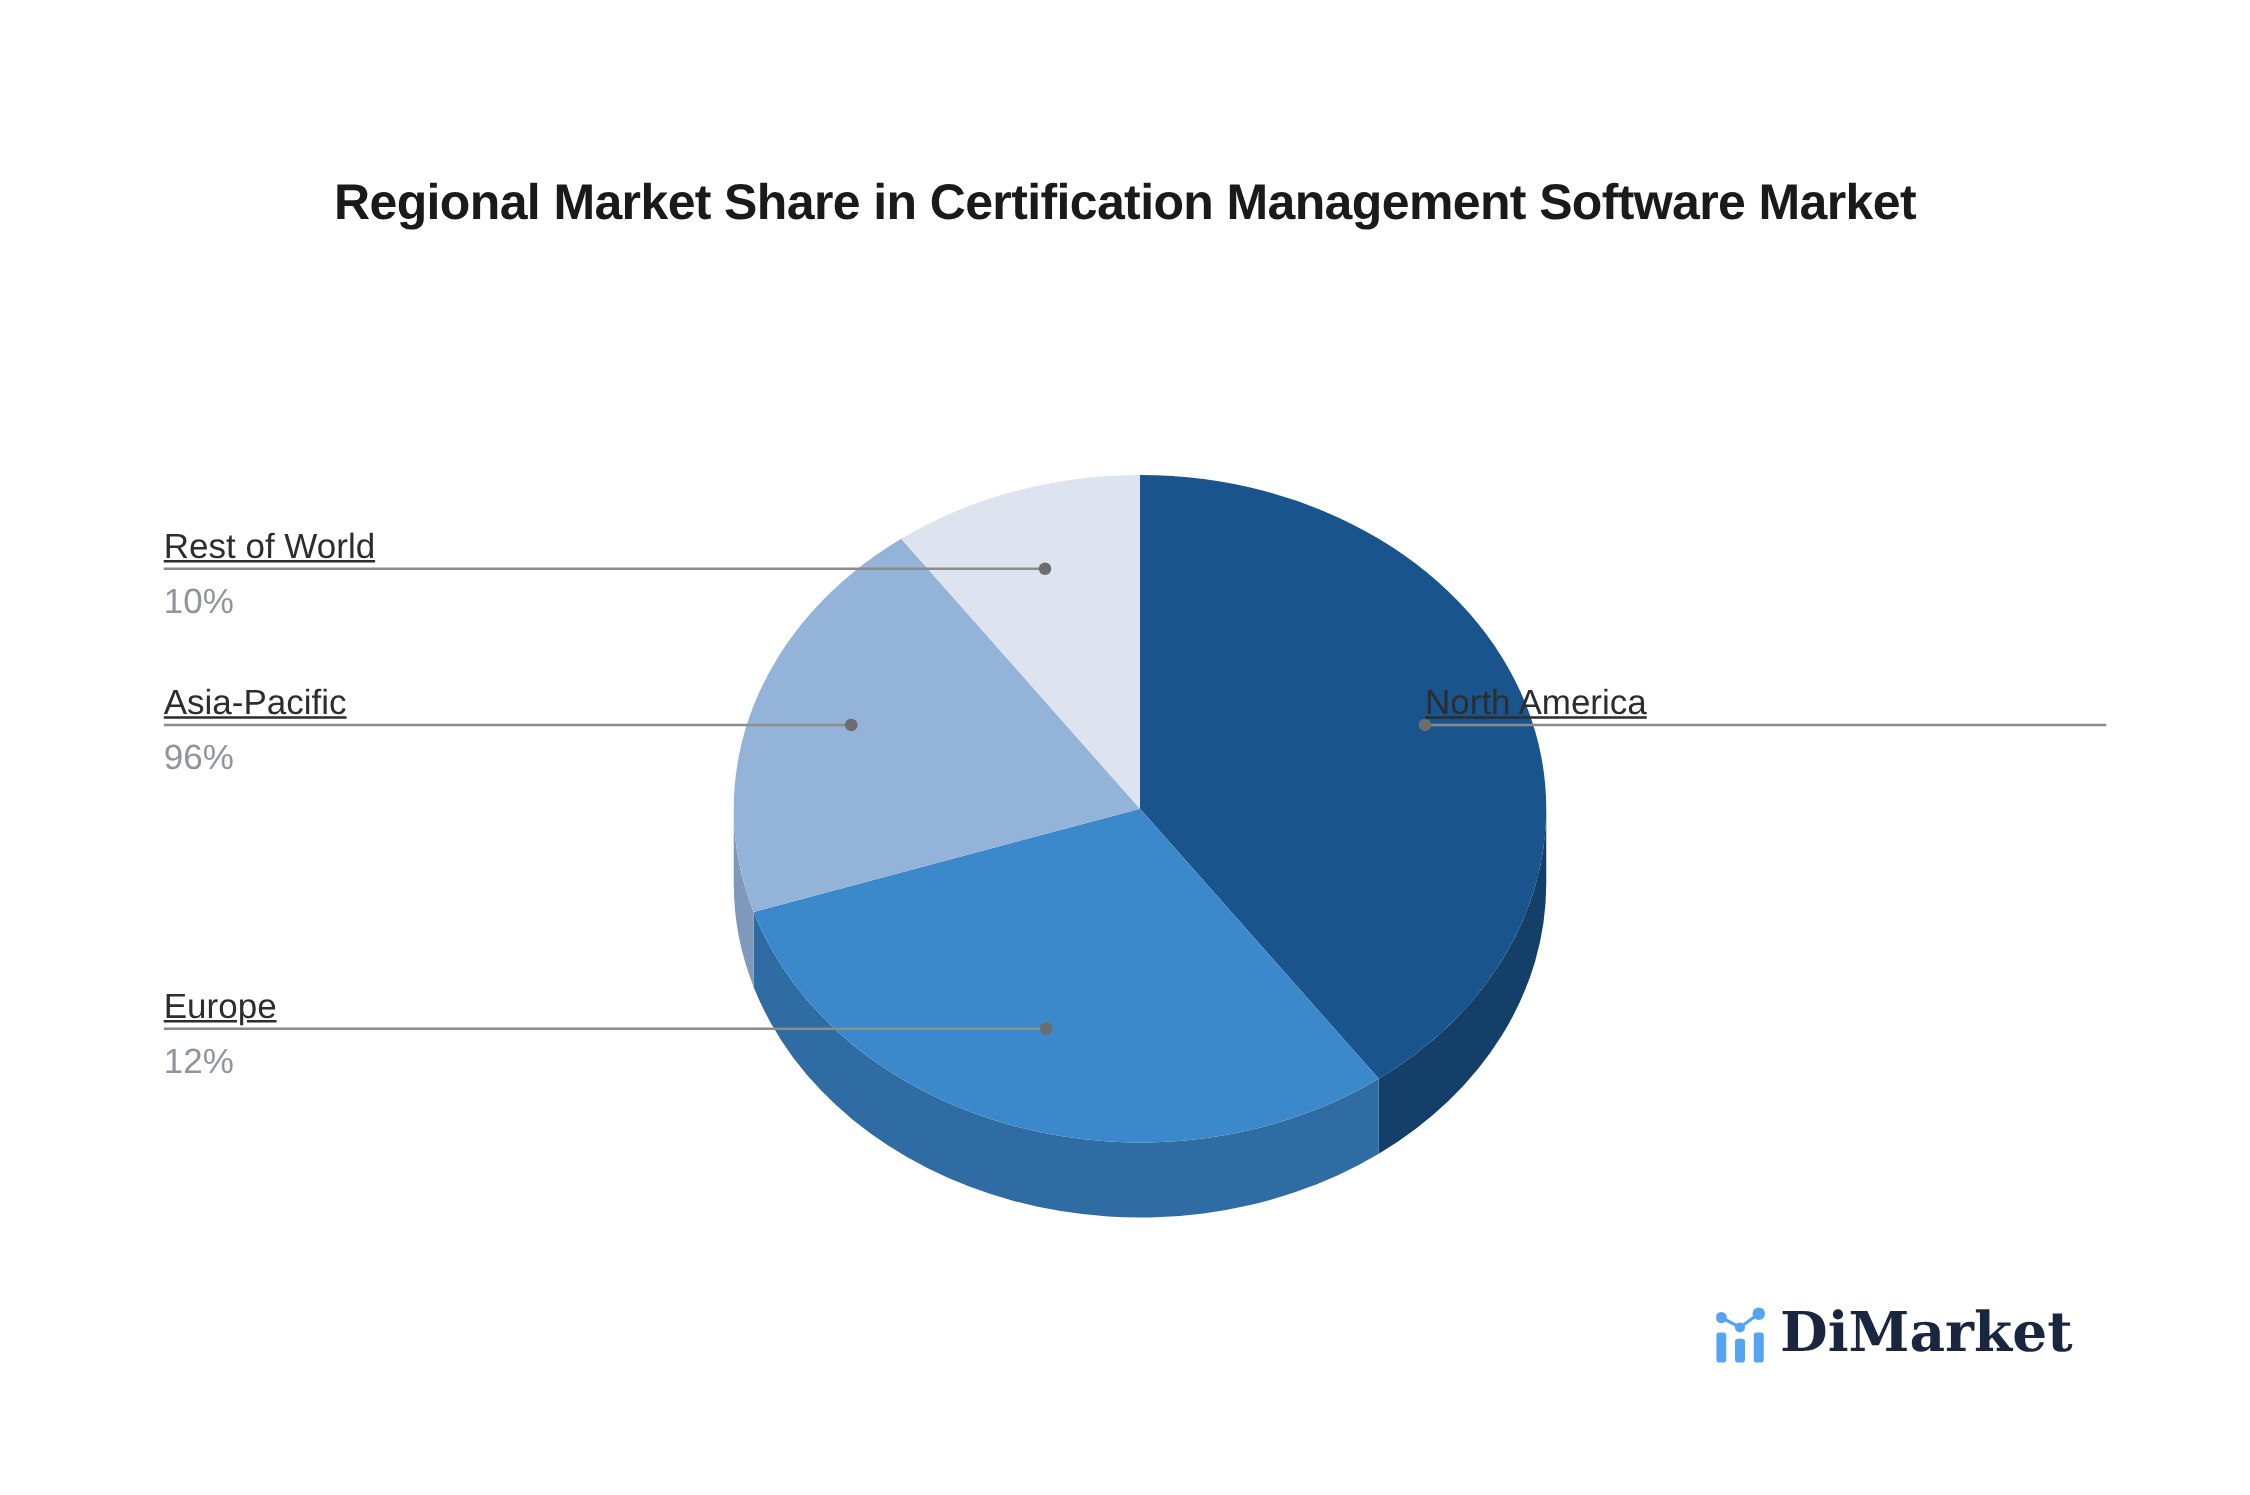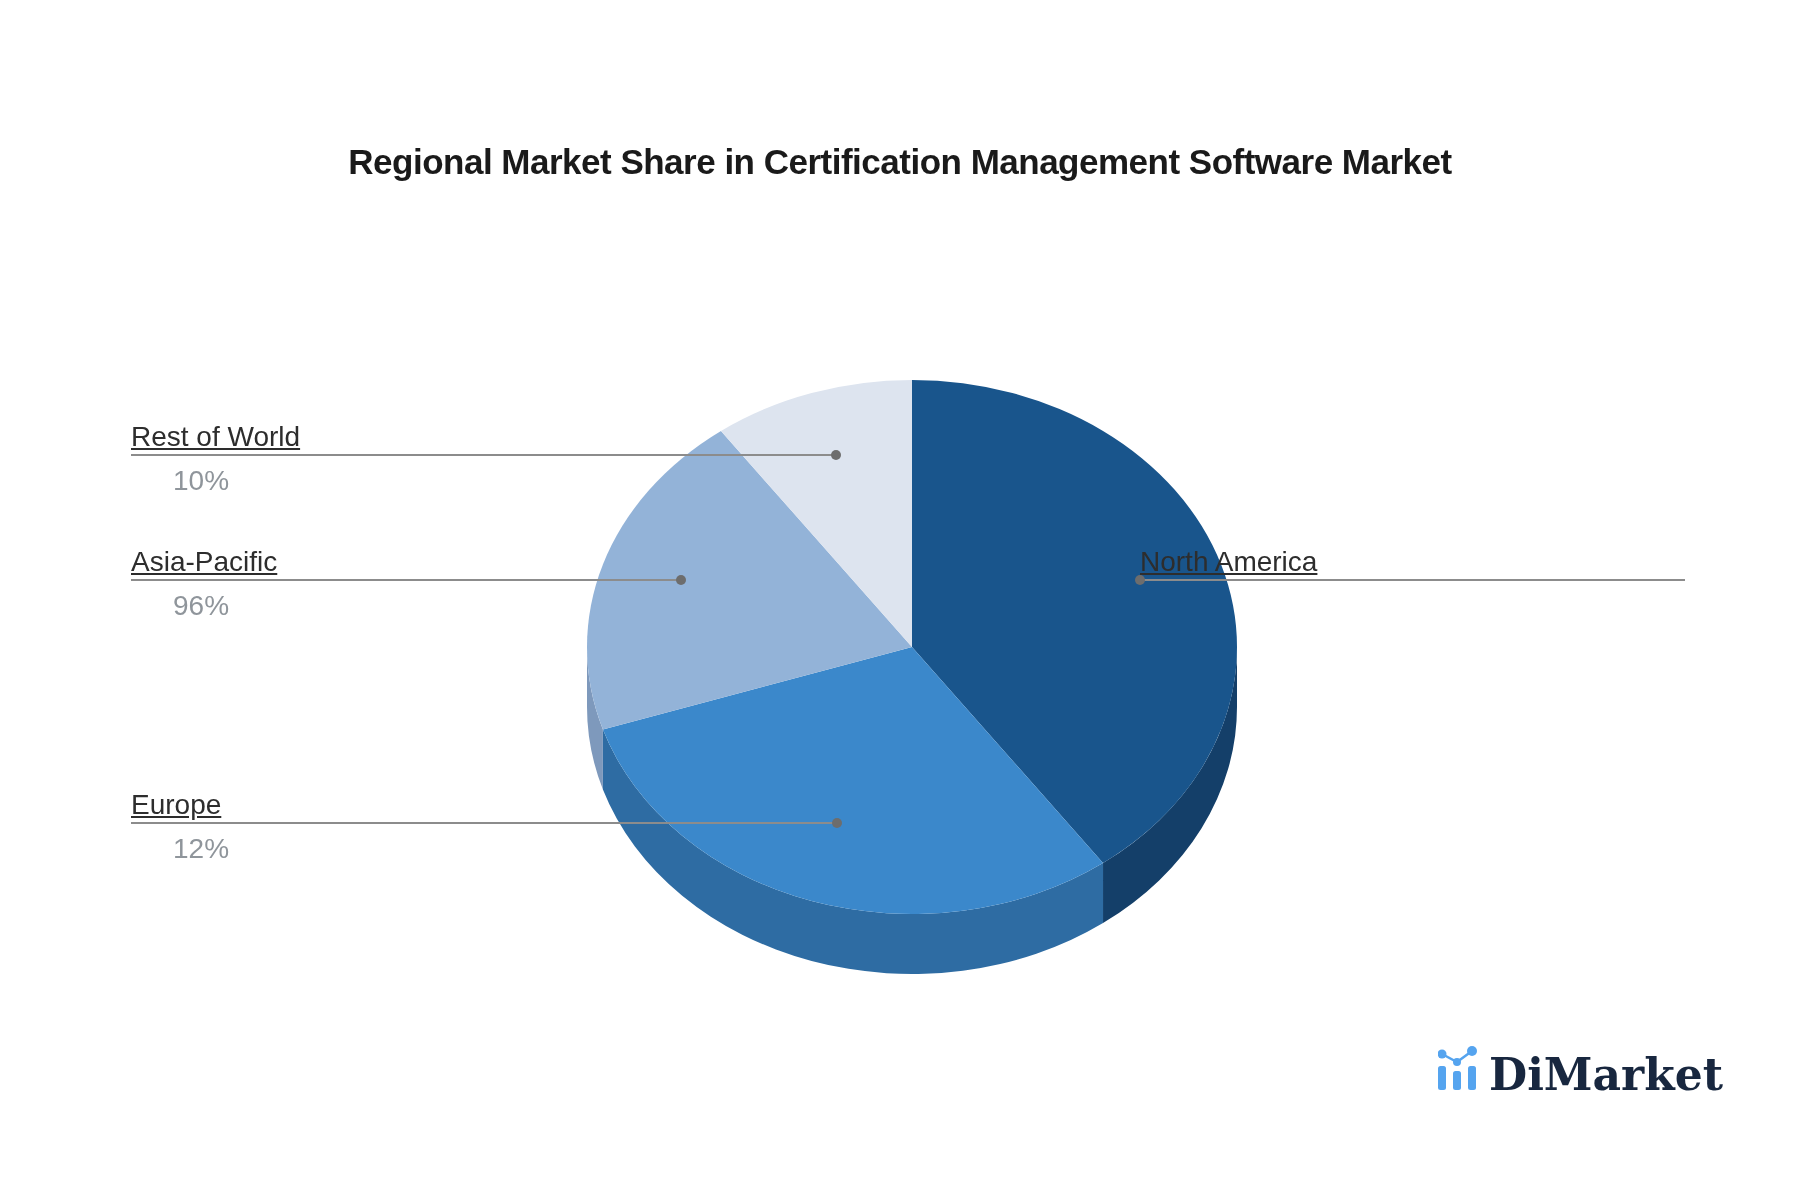--- a/index.html
+++ b/index.html
@@ -14,21 +14,21 @@
     height: 1196px;
     background: #ffffff;
     overflow: hidden;
   }
   .chart-title {
     position: absolute;
     top: 138px;
     left: 0;
     width: 1800px;
     text-align: center;
-    font-size: 35px;
+    font-size: 40px;
     line-height: 48px;
     font-weight: 700;
     letter-spacing: -0.5px;
     color: #1a1a1a;
   }
   .chart-subtitle {
     position: absolute;
     top: 192px;
     left: 0;
     width: 1800px;
@@ -65,32 +65,31 @@
     border-radius: 50%;
     background: #6d6d6d;
   }
   .dot-right { right: -5px; }
   .dot-left  { left: -5px; }
   .callout-value {
     margin-top: 8px;
     font-size: 28px;
     line-height: 34px;
     color: #8f959b;
-    margin-left: 42px;
   }
   .co-rest-of-world { left: 131px; top: 420px; width: 705px; }
   .co-asia-pacific  { left: 131px; top: 545px; width: 550px; }
   .co-europe        { left: 131px; top: 788px; width: 706px; }
   .co-north-america { left: 1140px; top: 545px; width: 545px; text-align: left; }
   .brand {
     position: absolute;
-    left: 1438px;
+    left: 1373px;
     top: 1042px;
     display: flex;
-    align-items: flex-end;
+    align-items: flex-start;
   }
   .brand-icon {
     width: 40px;
     height: 50px;
     margin-right: 11px;
     margin-bottom: 8px;
   }
   .brand-name {
     font-family: "DejaVu Serif", "Liberation Serif", serif;
     font-size: 44px;

